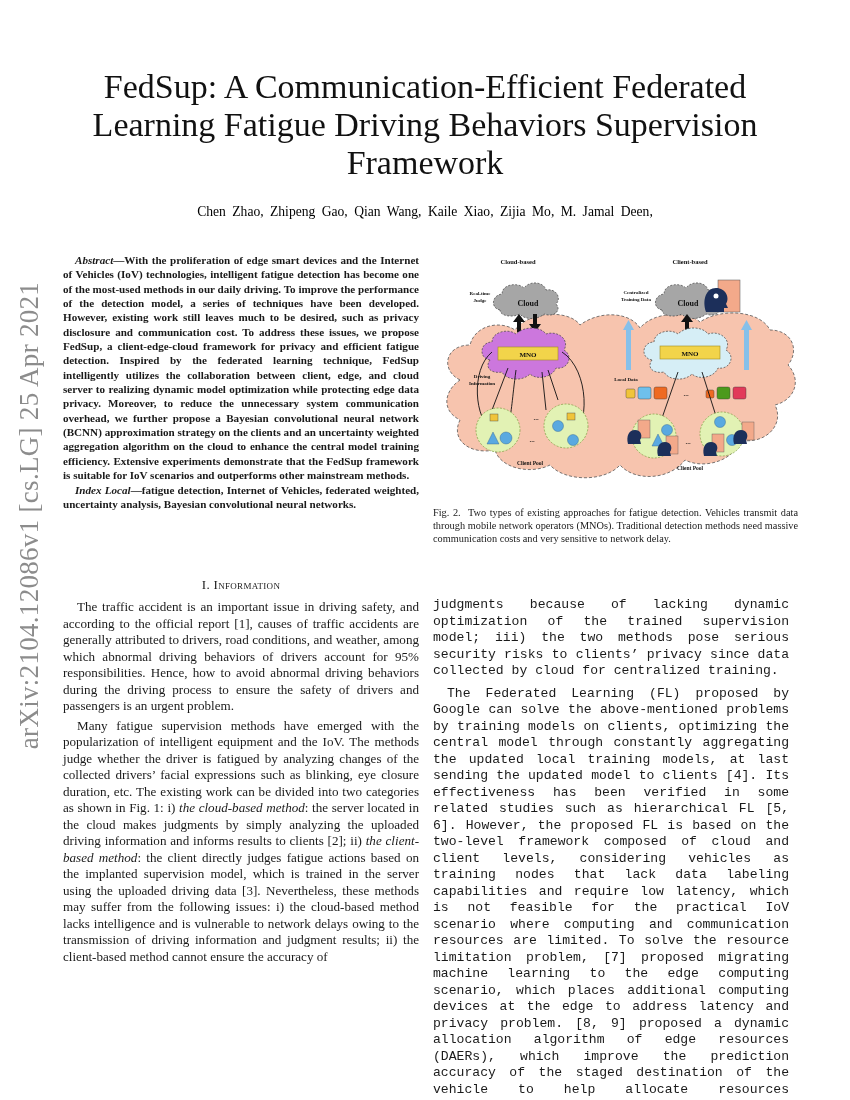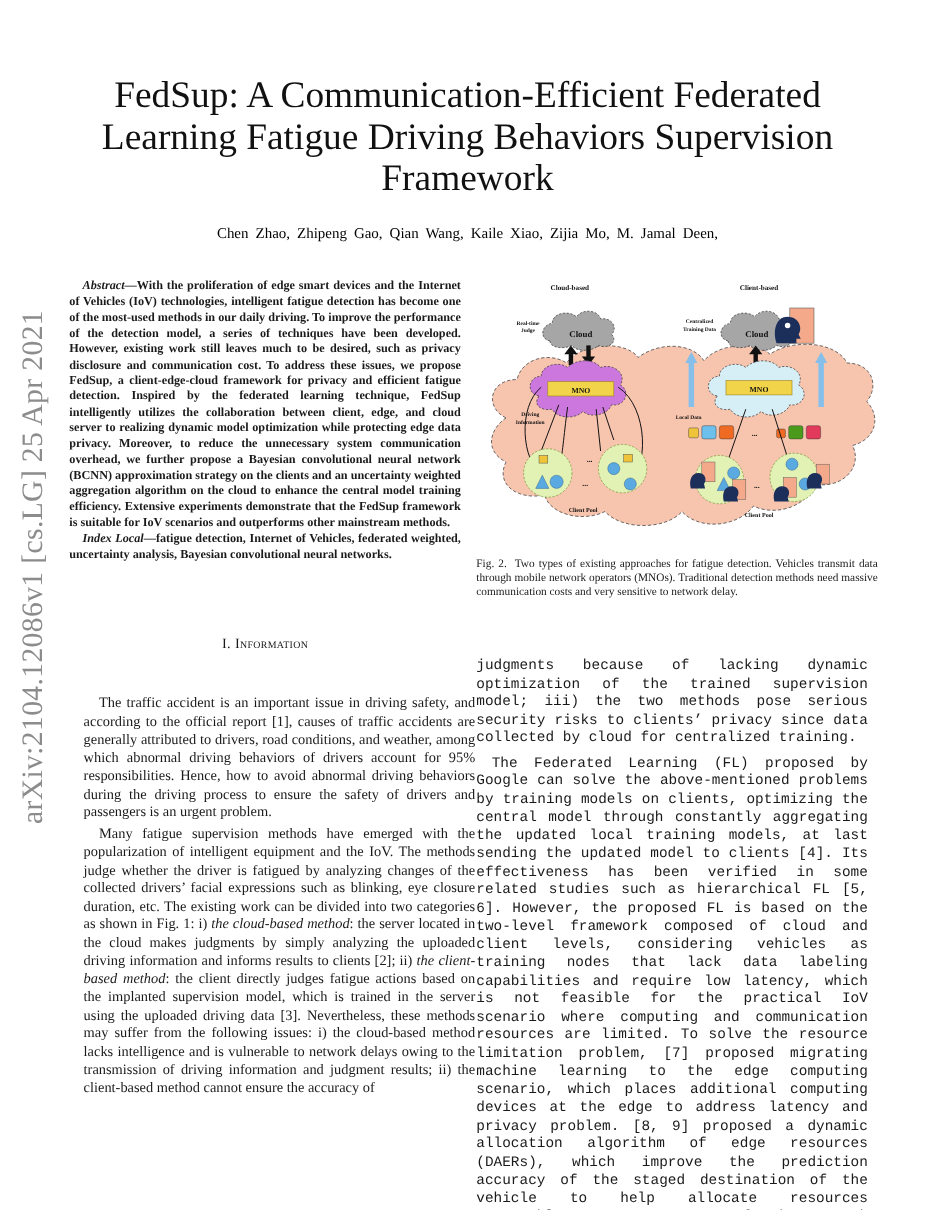--- a/index.html
+++ b/index.html
@@ -18,21 +18,21 @@
   .title {
     position: absolute; left: 80px; top: 68px; width: 690px; text-align: center;
     font-size: 34px; line-height: 38px; color: #111;
   }
   .authors {
     position: absolute; left: 80px; top: 204px; width: 690px; text-align: center;
     font-size: 13.6px; color: #000000; word-spacing: 3px;
   }
 
   .col { position: absolute; width: 356px; font-size: 13.1px; line-height: 16.5px; text-align: justify; }
-  .col-left { left: 76px; margin-top: 32px; }
+  .col-left { left: 63px; }
   .col-right { left: 433px; }
 
   .abstract { position: absolute; left: 63px; top: 253px; width: 356px;
     font-size: 11.1px; line-height: 14.35px; font-weight: bold; text-align: justify; }
   .abstract p { text-indent: 12px; }
   .abstract .lead-b { font-style: italic; font-weight: bold; }
 
   .section-head { position: absolute; left: 63px; top: 577px; width: 356px; text-align: center;
     font-size: 13px; letter-spacing: 0.3px; }
   .section-head .sc { font-variant: small-caps; }

